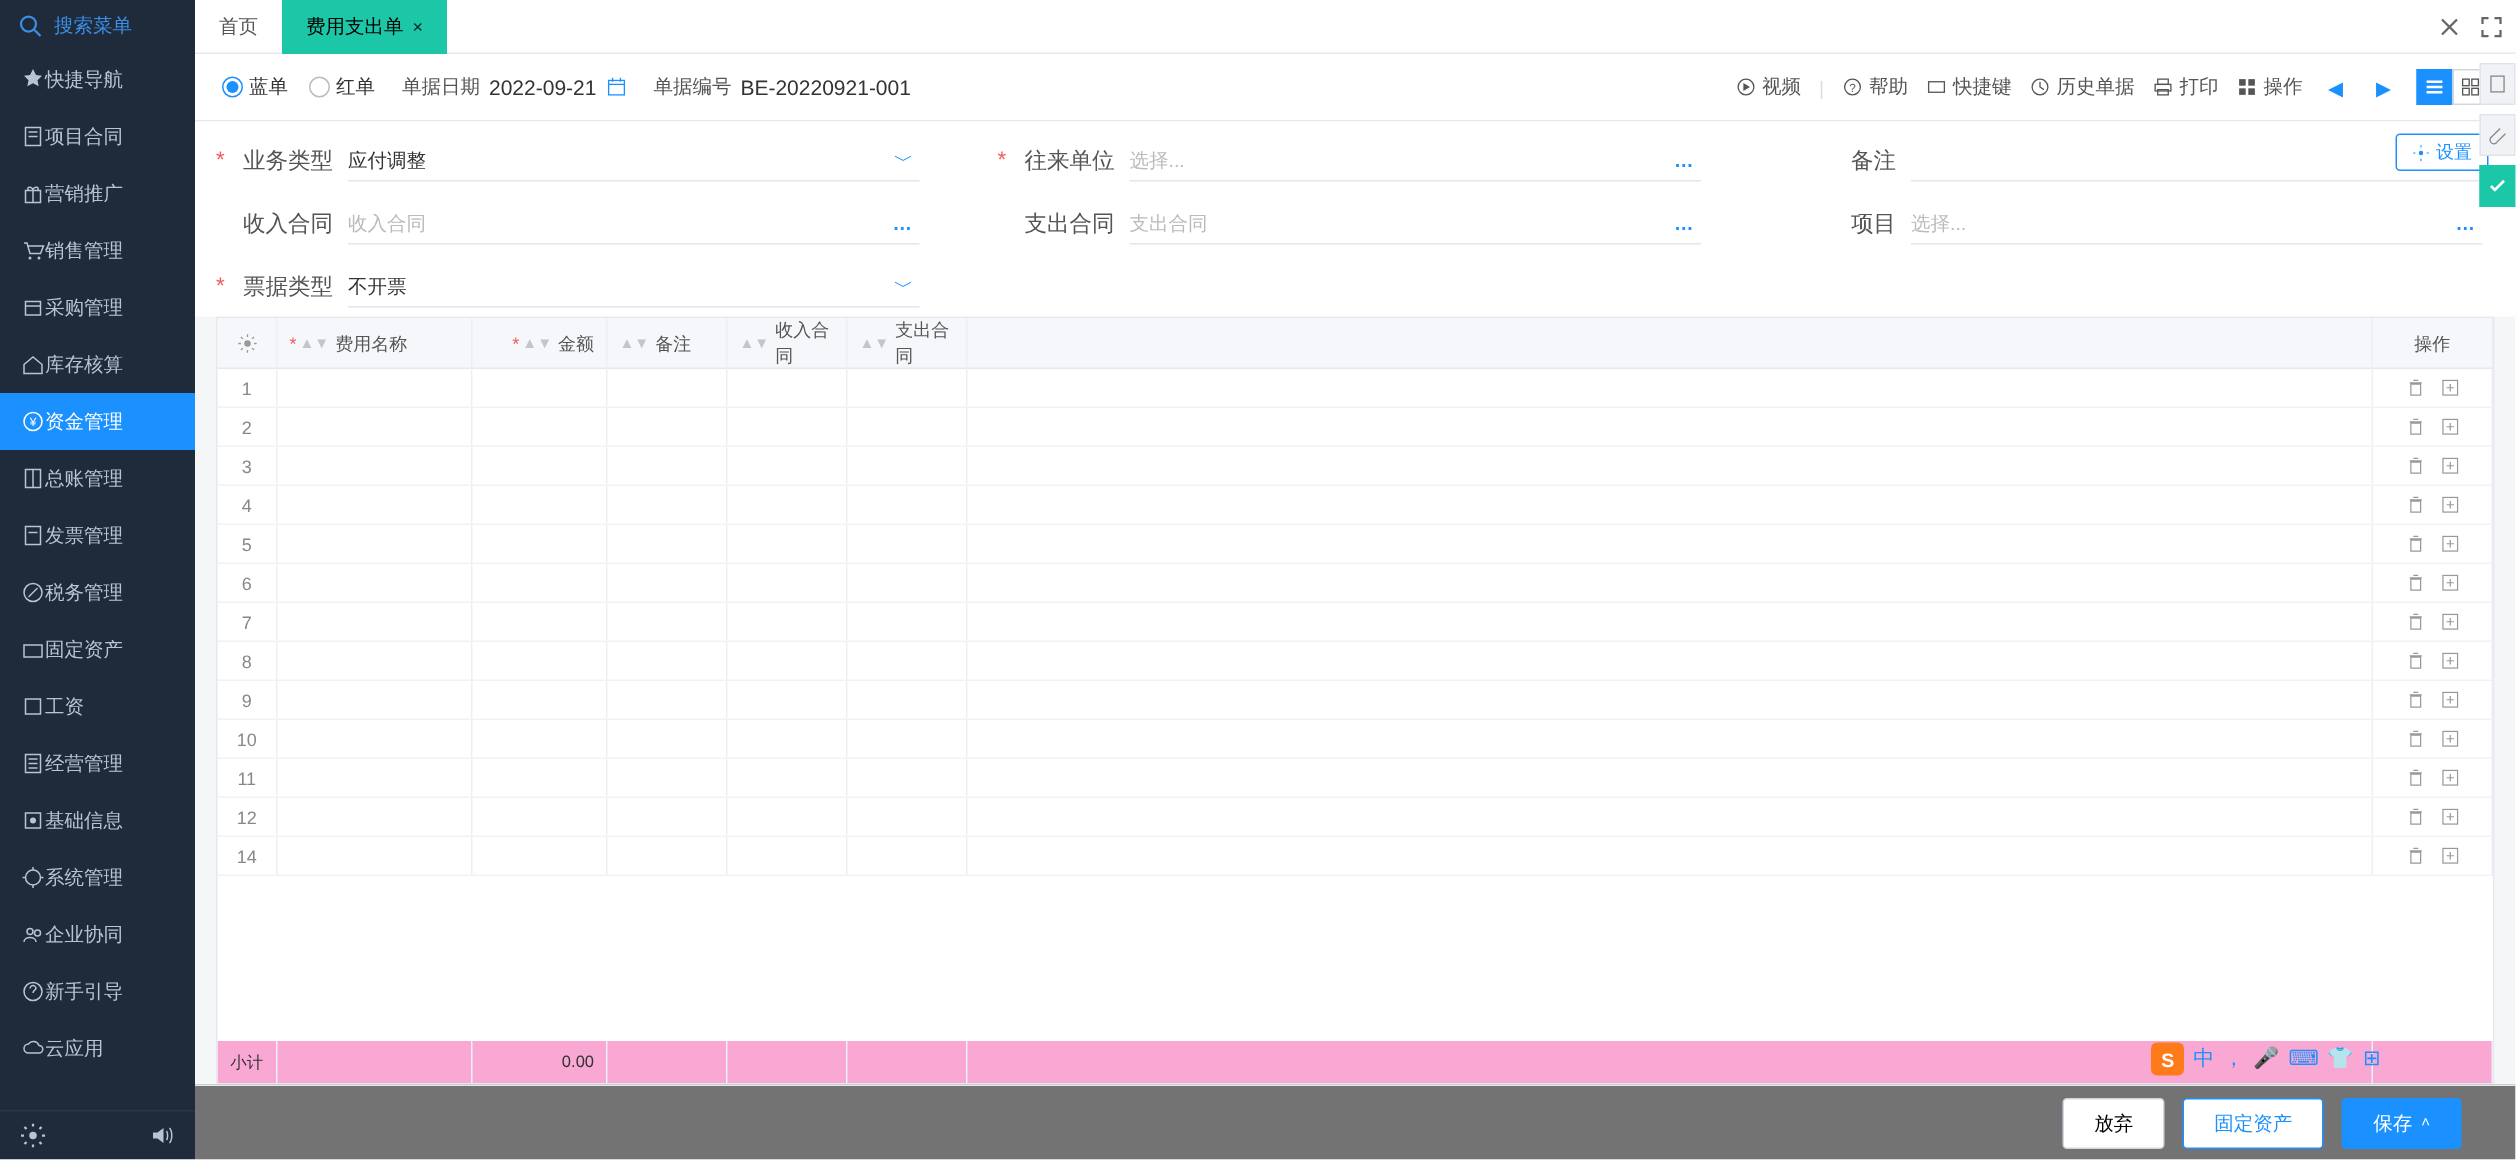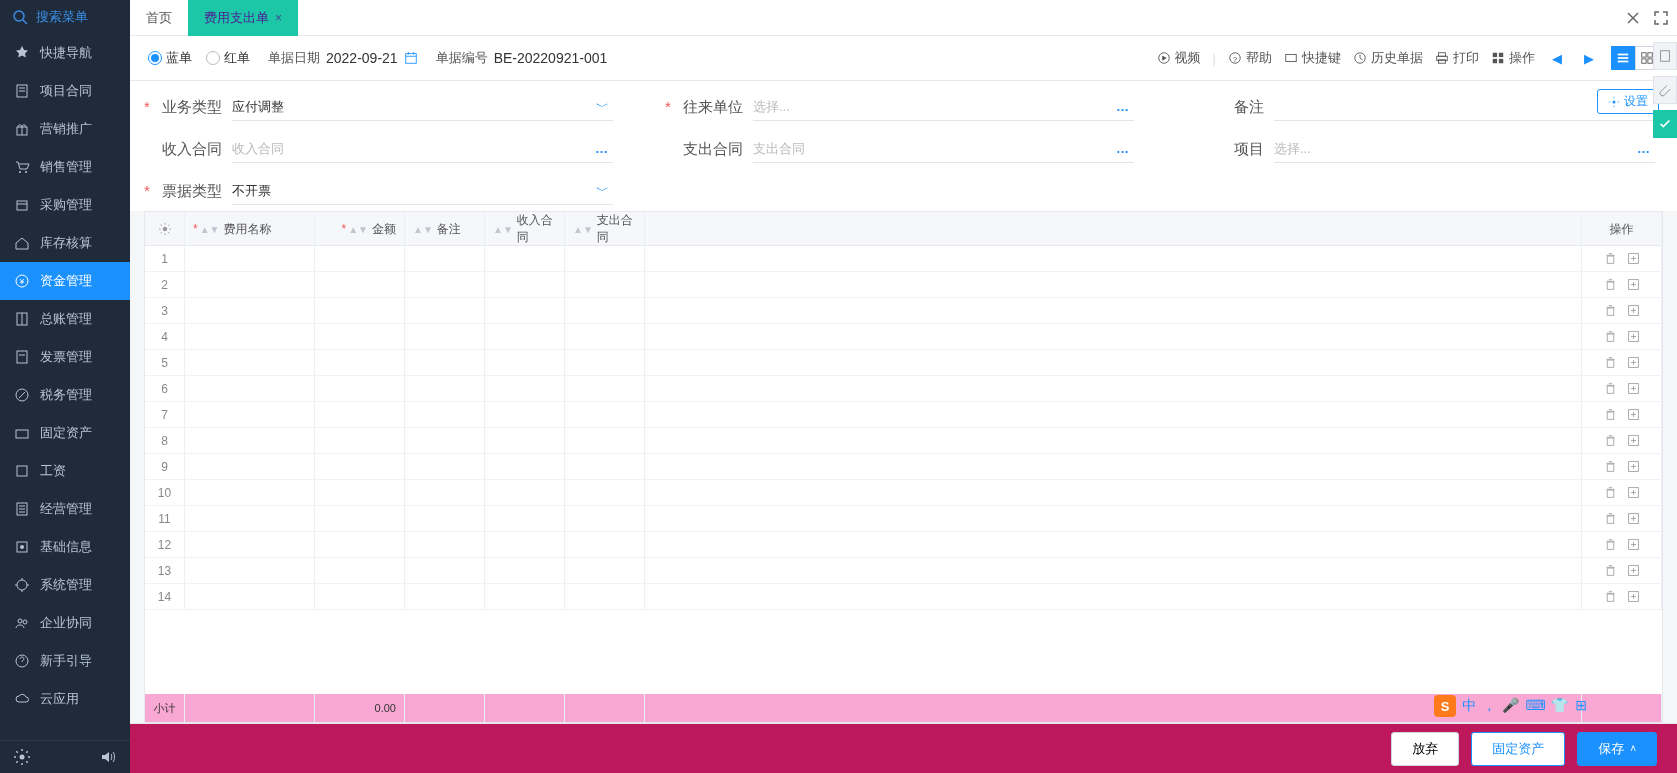--- a/index.html
+++ b/index.html
@@ -4,31 +4,31 @@
 <style>
 * { box-sizing: border-box; margin: 0; padding: 0; }
 body { font-family: "Microsoft YaHei", Arial, sans-serif; font-size: 13px; color: #333; background: #fff; overflow: hidden; }
 .app { display: flex; width: 1677px; height: 773px; position: relative; border-radius: 31px; }
 
 
 .sidebar { width: 130px; background: #1f2b3a; color: #b8c4d4; display: flex; flex-direction: column; }
 .search-box { display: flex; align-items: center; padding: 8px 12px; gap: 8px; color: #3a8ee6; }
 .search-box svg { width: 16px; height: 16px; }
 .sidebar-items { flex: 1; overflow-y: auto; }
-.sidebar-item { display: flex; align-items: center; padding: 10px 14px; gap: 10px; cursor: pointer; font-size: 13px; }
+.sidebar-item { display: flex; align-items: center; padding: 10px 14px; cursor: pointer; font-size: 13px; }
 .sidebar-item.active { background: #1b91ff; color: #fff; }
 .sidebar-item .si-icon { width: 16px; height: 16px; display:inline-flex; align-items:center; justify-content:center; }
 .sidebar-footer { display: flex; justify-content: space-between; padding: 8px 14px; border-top: 1px solid #2a3749; }
 .sidebar-footer .sfi { width: 16px; height: 16px; cursor: pointer; }
 
 
 .main { flex: 1; display: flex; flex-direction: column; background: #f5f6f8; position: relative; }
 .tabs-bar { display: flex; align-items: center; background: #fff; height: 36px; border-bottom: 1px solid #e6e8ed; position: relative; }
 .tab { padding: 0 16px; height: 36px; display: flex; align-items: center; gap: 6px; cursor: pointer; font-size: 13px; color: #555; }
-.tab.active { background: #1bc7a7; color: #4c1d95; }
+.tab.active { background: #1bc7a7; color: #000000; }
 .tab .close { font-size: 12px; opacity: .8; }
 .tabs-right { position: absolute; right: 8px; top: 0; height: 36px; display: flex; align-items: center; gap: 12px; color: #666; }
 .tabs-right .ico { width: 16px; height: 16px; cursor: pointer; display:inline-flex; }
 
 
 .toolbar { display: flex; align-items: center; background: #fff; padding: 10px 18px; gap: 18px; border-bottom: 1px solid #e6e8ed; flex-wrap: wrap; }
 .tb-left { display: flex; align-items: center; gap: 18px; }
 .radio-group { display: flex; gap: 14px; align-items: center; }
 .radio { display: flex; align-items: center; gap: 4px; cursor: pointer; }
 .radio-dot { width: 14px; height: 14px; border: 1px solid #1b91ff; border-radius: 50%; display:inline-flex; align-items:center; justify-content:center; }
@@ -79,21 +79,21 @@
 .right-rail { position:absolute; right:0; top:42px; width:24px; display:flex; flex-direction:column; gap:6px; }
 .rail-btn { width:24px; height:28px; background:#f0f2f6; border:1px solid #e0e3ea; display:flex; align-items:center; justify-content:center; cursor:pointer; color:#888; }
 .rail-btn.accent { background:#1bc7a7; color:#fff; border-color:#1bc7a7; }
 
 
 .ime-bar { position:absolute; right:90px; bottom:56px; display:flex; align-items:center; gap:6px; }
 .ime-bar .ime-logo { width:22px; height:22px; background:#ff7a1a; border-radius:4px; display:flex; align-items:center; justify-content:center; color:#fff; font-weight:bold; }
 .ime-bar .ime-i { color:#1b91ff; font-size:14px; }
 
 
-.footer { height:50px; background:#be185d; border-top:1px solid #e6e8ed; display:flex; align-items:center; justify-content:flex-end; padding:0 20px; gap:12px; }
+.footer { height:50px; background:#737373; border-top:1px solid #e6e8ed; display:flex; align-items:center; justify-content:flex-end; padding:0 36px; gap:12px; }
 .btn { padding:7px 20px; border:1px solid #d0d6df; background:#fff; border-radius:3px; cursor:pointer; font-size:13px; }
 .btn.outline-primary { border-color:#1b91ff; color:#1b91ff; }
 .btn.primary { background:#1b91ff; color:#fff; border-color:#1b91ff; display:flex; align-items:center; gap:6px; }
 .btn.primary .up { font-size:10px; }
 
 svg { fill: currentColor; }
 </style>
 </head>
 <body>
 
@@ -723,39 +723,20 @@
                 <path d="M4 5h8v9H4zM3 4h10M6 2h4" fill="none" stroke="currentColor"></path>
               </svg>
       <svg viewBox="0 0 16 16">
                 <rect x="2" y="2" width="12" height="12" fill="none" stroke="currentColor"></rect>
                 <line x1="8" y1="5" x2="8" y2="11" stroke="currentColor"></line>
                 <line x1="5" y1="8" x2="11" y2="8" stroke="currentColor"></line>
               </svg>
     </div>
           </div>
           <div class="trow">
-            <div class="td rownum">13</div>
-    <div class="td"></div>
-    <div class="td"></div>
-    <div class="td"></div>
-    <div class="td"></div>
-    <div class="td"></div>
-    <div class="td"></div>
-    <div class="td ops">
-      <svg viewBox="0 0 16 16">
-                <path d="M4 5h8v9H4zM3 4h10M6 2h4" fill="none" stroke="currentColor"></path>
-              </svg>
-      <svg viewBox="0 0 16 16">
-                <rect x="2" y="2" width="12" height="12" fill="none" stroke="currentColor"></rect>
-                <line x1="8" y1="5" x2="8" y2="11" stroke="currentColor"></line>
-                <line x1="5" y1="8" x2="11" y2="8" stroke="currentColor"></line>
-              </svg>
-    </div>
-          </div>
-          <div class="trow">
             <div class="td rownum">14</div>
     <div class="td"></div>
     <div class="td"></div>
     <div class="td"></div>
     <div class="td"></div>
     <div class="td"></div>
     <div class="td"></div>
     <div class="td ops">
       <svg viewBox="0 0 16 16">
                 <path d="M4 5h8v9H4zM3 4h10M6 2h4" fill="none" stroke="currentColor"></path>

